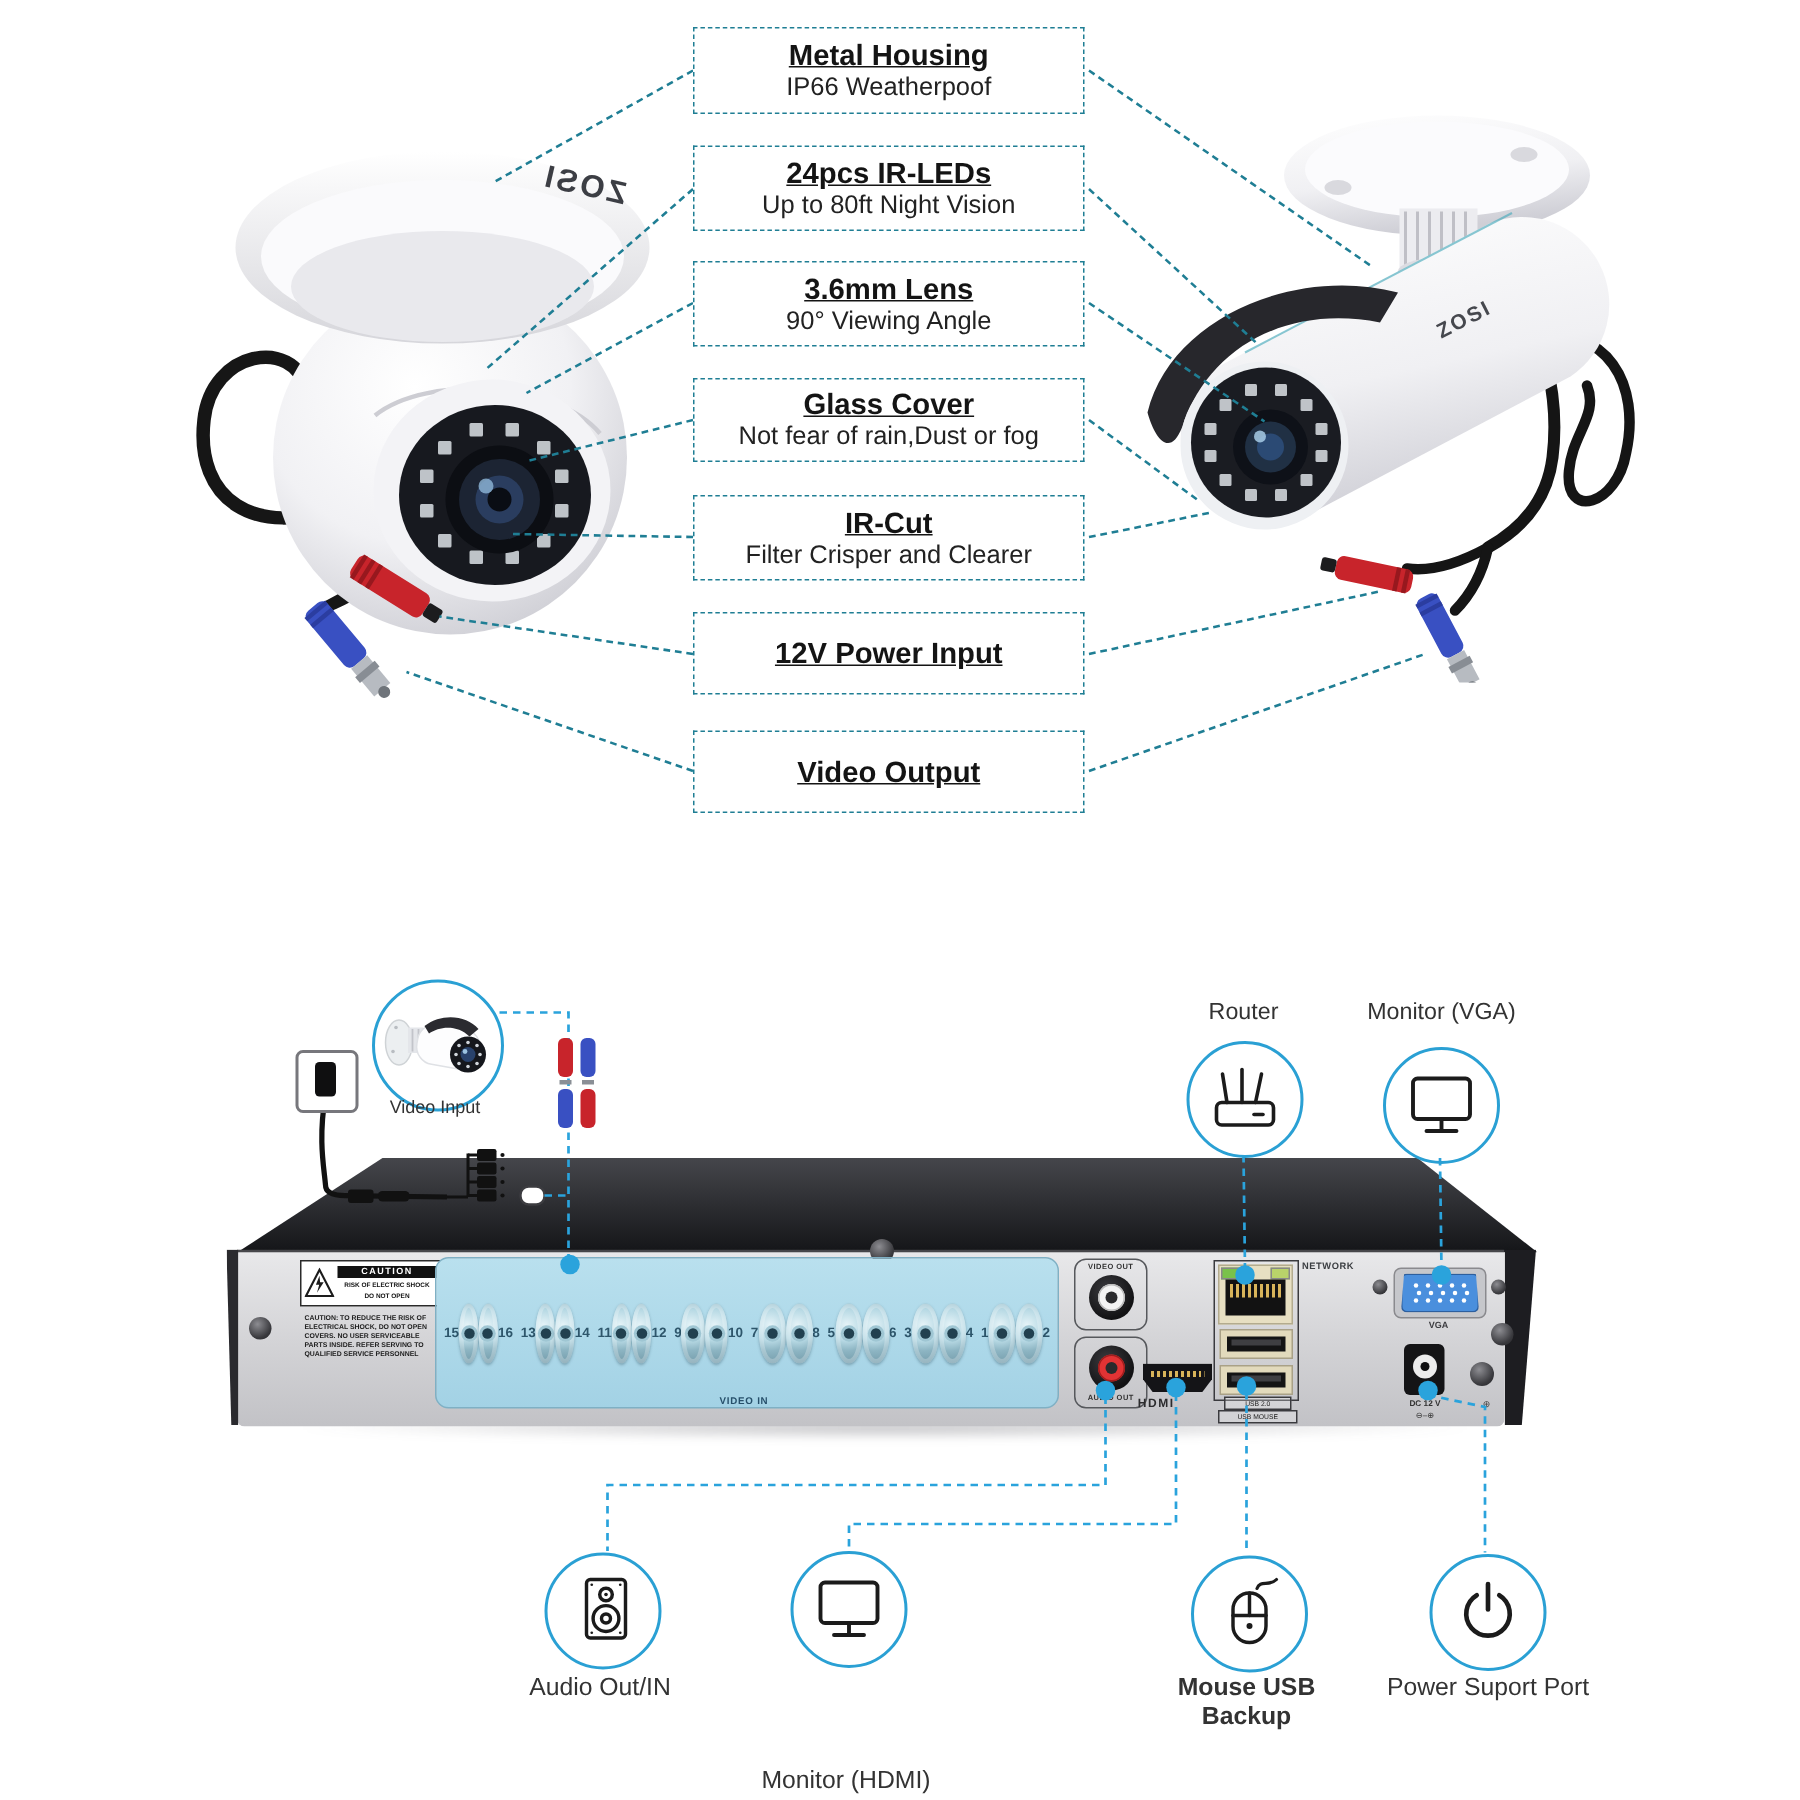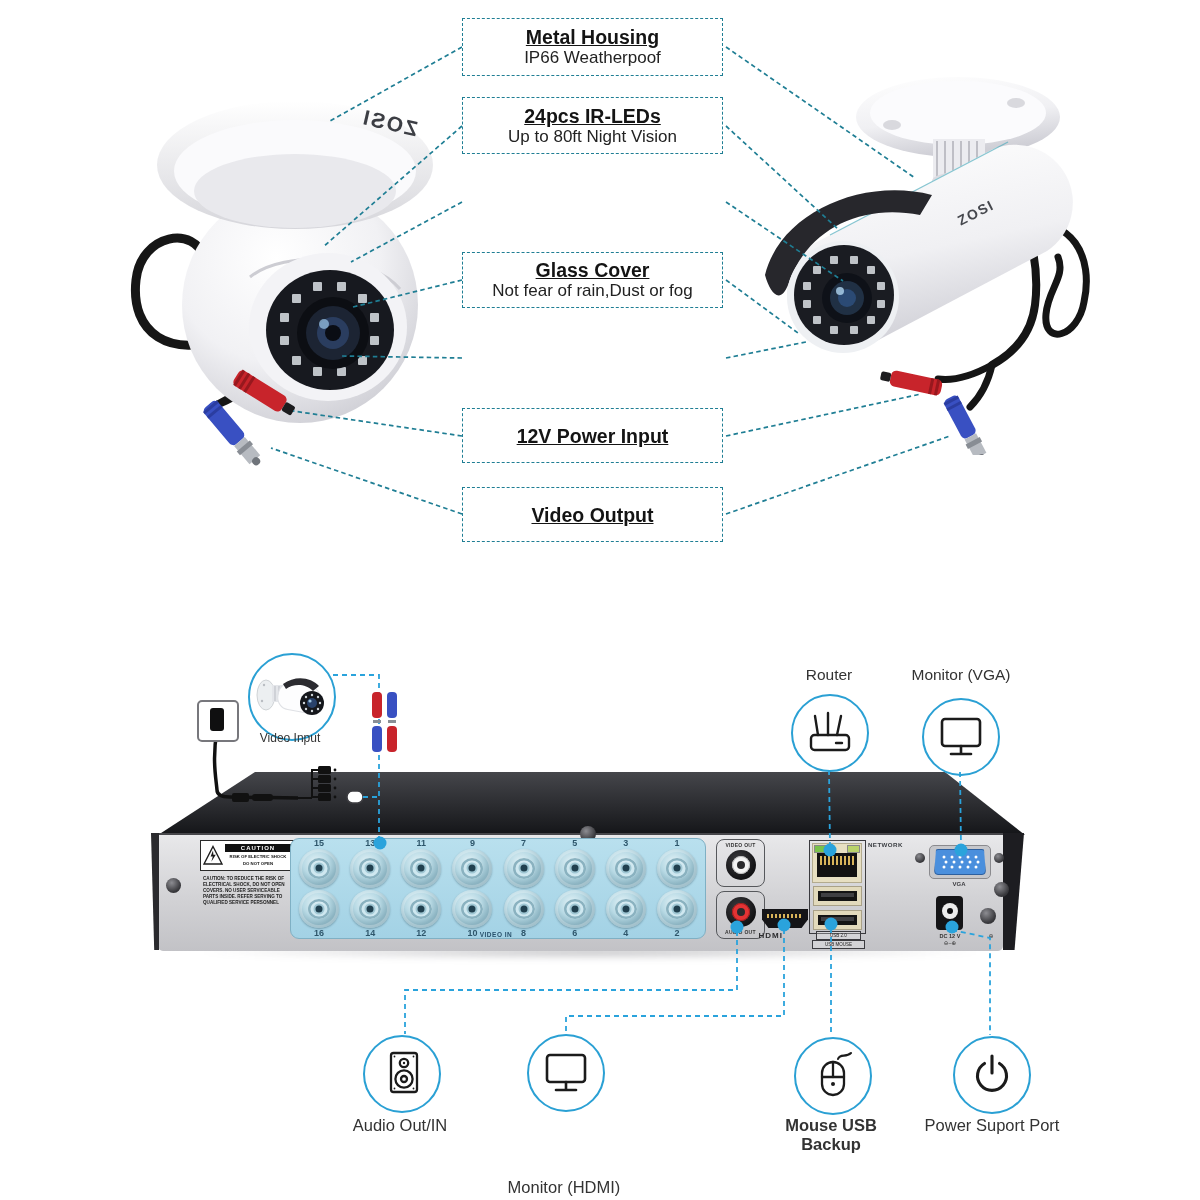--- a/index.html
+++ b/index.html
@@ -44,21 +44,21 @@
   .caution-bar{background:#111;color:#fff;font-size:6px;font-weight:bold;width:100%;text-align:center;
                padding:1.5px 0;letter-spacing:1px;}
   .caution-sm{font-size:4.3px;font-weight:bold;color:#111;margin-top:2.5px;line-height:4.8px;text-align:center;}
   .caution-par{position:absolute;left:203px;top:876px;width:84px;font-size:4.6px;font-weight:bold;
                line-height:6px;color:#1c1c1c;z-index:2;}
 
   
   .bnc-panel{position:absolute;left:290px;top:838px;width:416px;height:101px;z-index:2;
              background:linear-gradient(#b9e0ee,#a3d2e5);border:1px solid #7fb0c4;border-radius:9px;
              display:flex;justify-content:space-between;padding:0 5px;box-sizing:border-box;}
-  .bnc-col{width:46px;display:flex;flex-direction:column;align-items:center;}
+  .bnc-col{width:46px;display:flex;align-items:center;}
   .bnc-num{font-size:9px;line-height:9px;color:#2e566b;font-weight:bold;}
   .bnc{display:block;width:40px;height:40px;border-radius:50%;position:relative;margin:1px 0;
        background:radial-gradient(circle at 42% 36%,#e6f4f8 0%,#b7d9e4 38%,#8db5c3 62%,#6f97a6 100%);
        box-shadow:0 1px 2px rgba(25,55,70,.35),inset 0 0 0 3px rgba(255,255,255,.25);}
   .bnc::before{content:"";position:absolute;inset:9px;border-radius:50%;background:#cfe8f0;
        box-shadow:inset 0 0 0 2.5px #8ab2c0,inset 0 2px 3px rgba(255,255,255,.8);}
   .bnc::after{content:"";position:absolute;width:7px;height:7px;left:50%;top:50%;transform:translate(-50%,-50%);
        border-radius:50%;background:#21404f;box-shadow:0 0 0 2px #9fc6d3;}
   .videoin-lbl{position:absolute;left:150px;bottom:0px;width:110px;text-align:center;font-size:6.5px;
        color:#27506b;font-weight:bold;letter-spacing:.5px;}
@@ -492,23 +492,31 @@
   </svg>
 
   <div class="callout" style="top:18px;height:58px;">
     <div class="t">Metal Housing</div>
     <div class="s">IP66 Weatherpoof</div>
   </div>
   <div class="callout" style="top:97px;height:57px;">
     <div class="t">24pcs IR-LEDs</div>
     <div class="s">Up to 80ft Night Vision</div>
   </div>
+  <div class="callout" style="top:174px;height:57px;">
+    <div class="t">3.6mm Lens</div>
+    <div class="s">90° Viewing Angle</div>
+  </div>
   <div class="callout" style="top:252px;height:56px;">
     <div class="t">Glass Cover</div>
     <div class="s">Not fear of rain,Dust or fog</div>
+  </div>
+  <div class="callout" style="top:330px;height:57px;">
+    <div class="t">IR-Cut</div>
+    <div class="s">Filter Crisper and Clearer</div>
   </div>
   <div class="callout" style="top:408px;height:55px;">
     <div class="t">12V  Power Input</div>
 
   </div>
   <div class="callout" style="top:487px;height:55px;">
     <div class="t">Video Output</div>
 
   </div>
 

